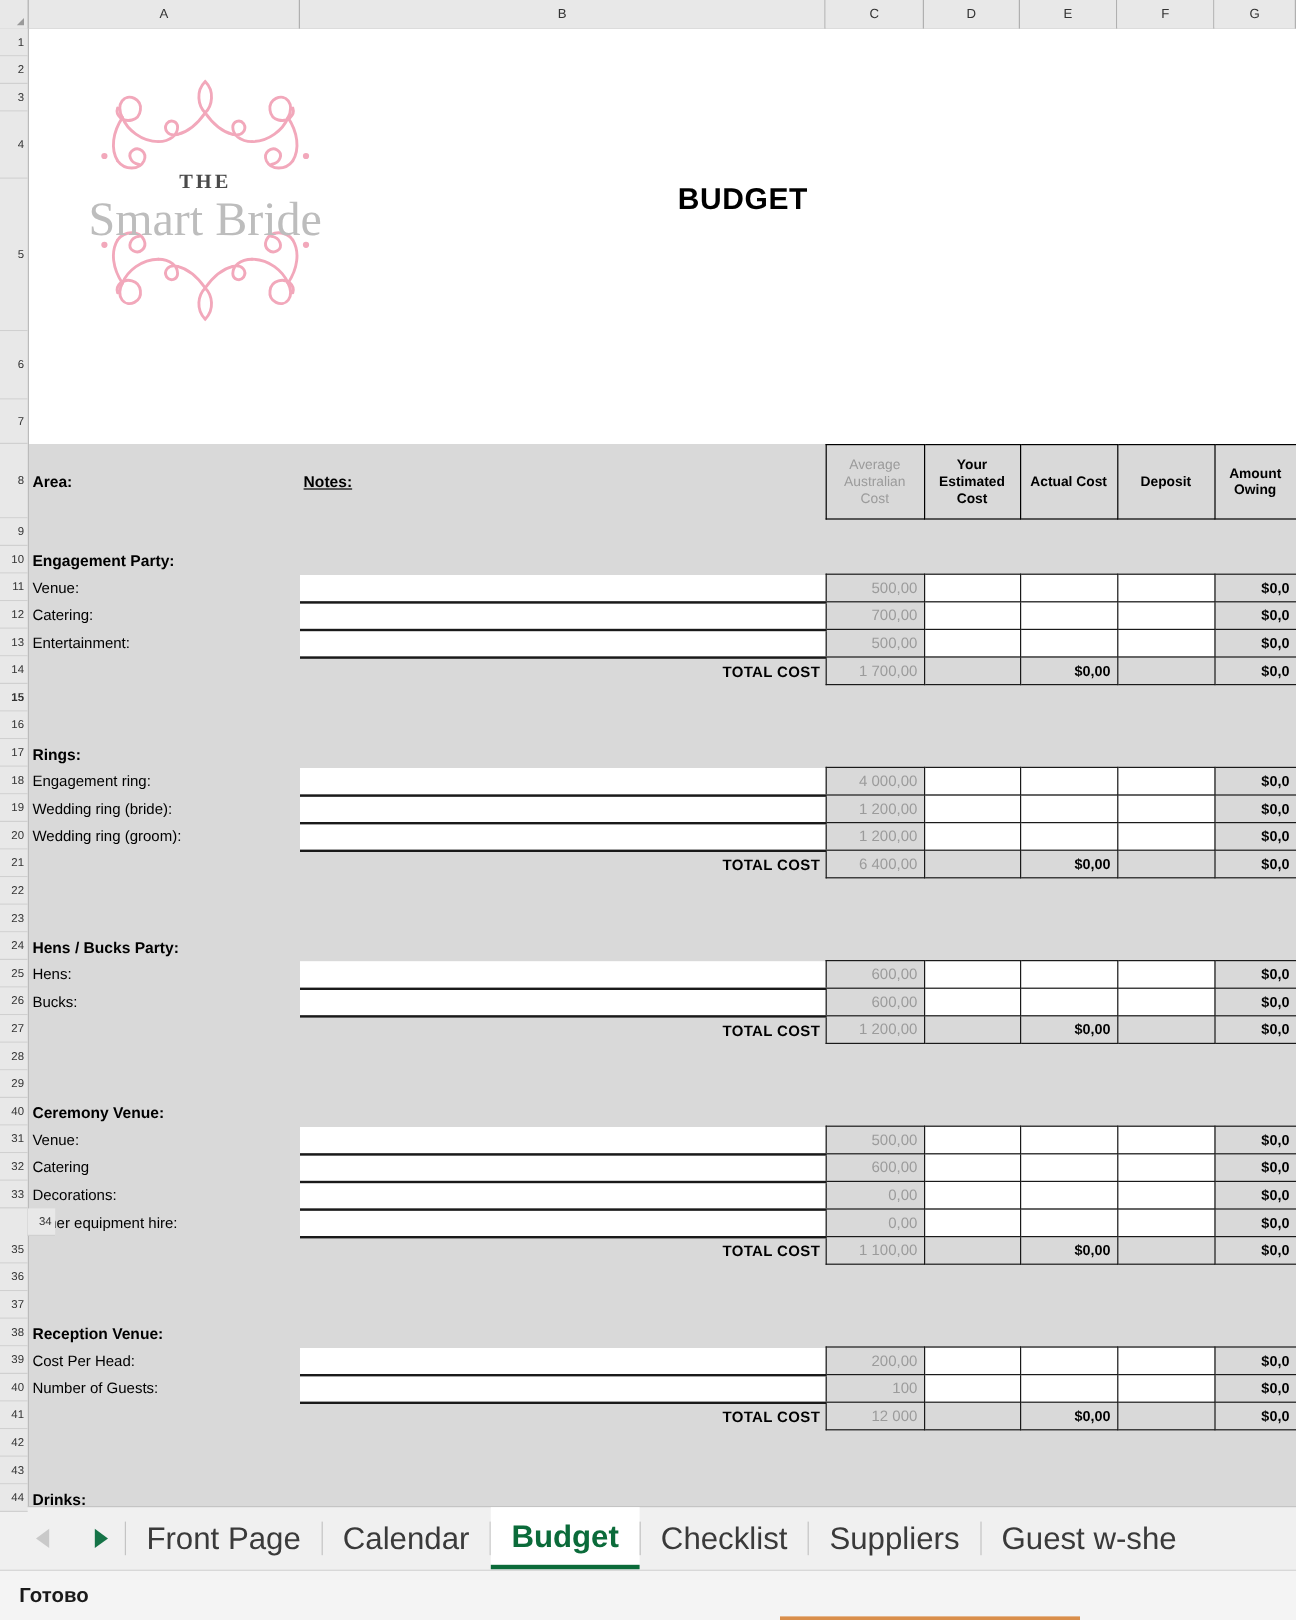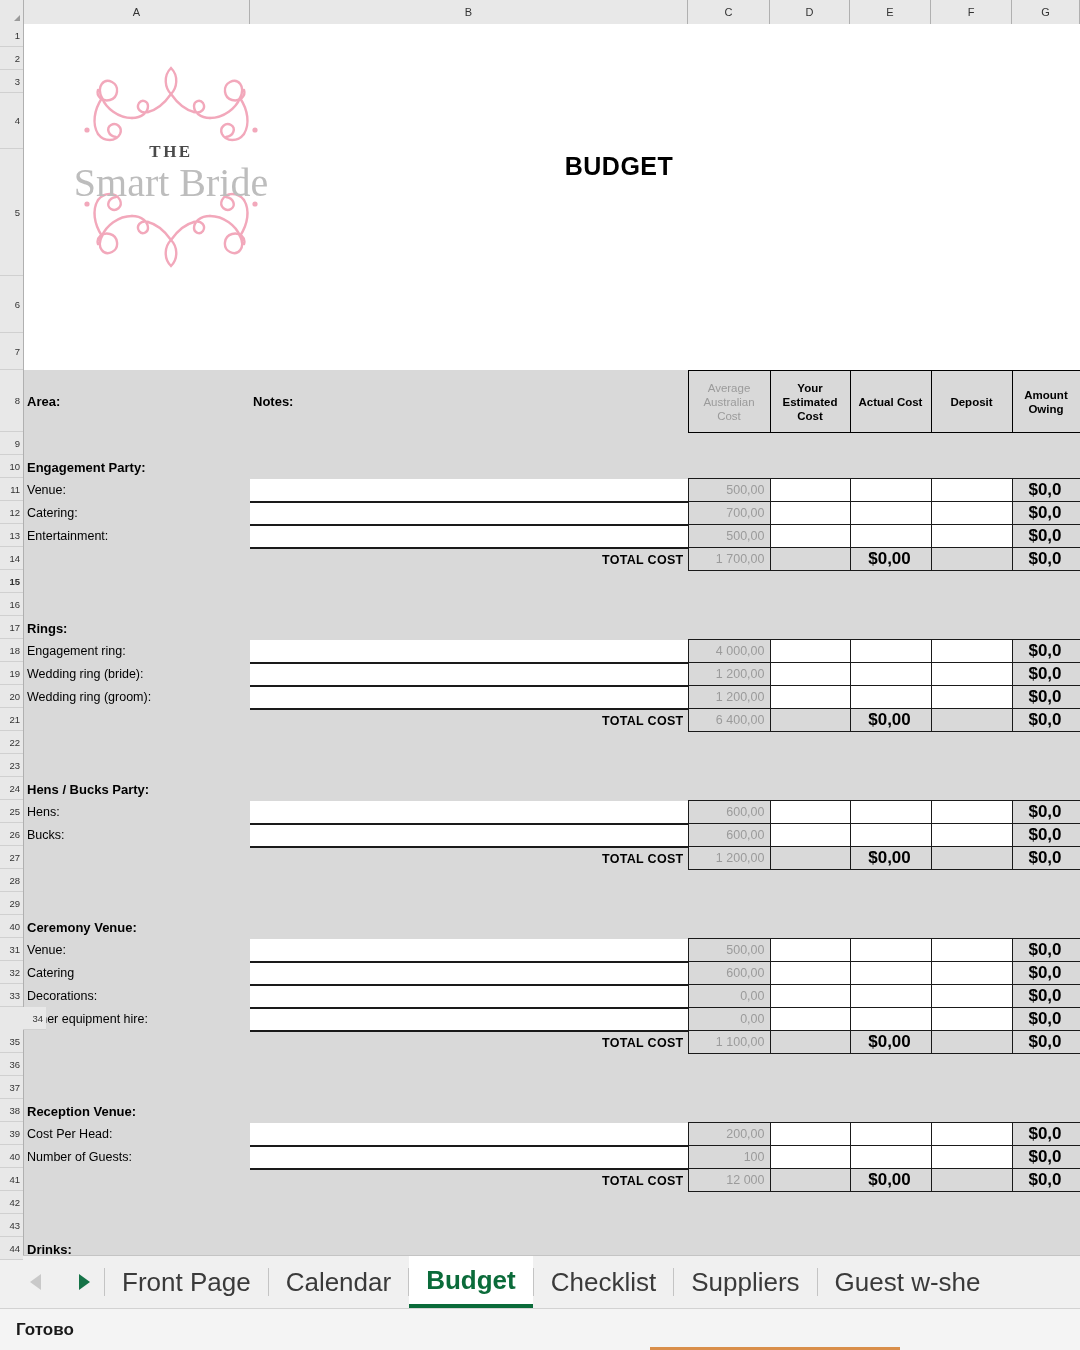--- a/index.html
+++ b/index.html
@@ -113,21 +113,21 @@
   col.c-b { width: 438px; }
   col.c-c { width: 82px; }
   col.c-d { width: 80px; }
   col.c-e { width: 81px; }
   col.c-f { width: 81px; }
   col.c-g { width: 68px; }
 
   
   tr.hdr td { height: 62px; background: #d9d9d9; }
   .hdr-area { font-weight: bold; color: #000; font-size: 13px; vertical-align: middle; }
-  .hdr-notes { font-weight: bold; color: #000; font-size: 13px; vertical-align: middle; padding-left: 28px; }
+  .hdr-notes { font-weight: bold; color: #000; font-size: 13px; vertical-align: middle; padding-left: 28px; text-decoration: underline; }
   .hdr-cell {
     background: #d9d9d9;
     border: 1.6px solid #000;
     text-align: center;
     font-weight: bold;
     font-size: 11.5px;
     line-height: 14px;
     white-space: normal !important;
     color: #000;
     padding: 0 2px !important;
@@ -153,24 +153,24 @@
     font-size: 12.5px;
     padding-right: 5px !important;
   }
   .val-white {
     background: #ffffff;
     border: 1.4px solid #1a1a1a;
   }
   .val-money {
     background: #d9d9d9;
     border: 1.4px solid #1a1a1a;
-    text-align: center;
+    text-align: right;
     color: #000;
     font-weight: bold;
-    font-size: 17px;
+    font-size: 12px;
     padding-right: 5px !important;
   }
   .total-lbl {
     text-align: right;
     font-weight: bold;
     font-size: 12.5px;
     color: #000;
     background: #d9d9d9;
     padding-right: 4px !important;
     letter-spacing: 0.3px;

